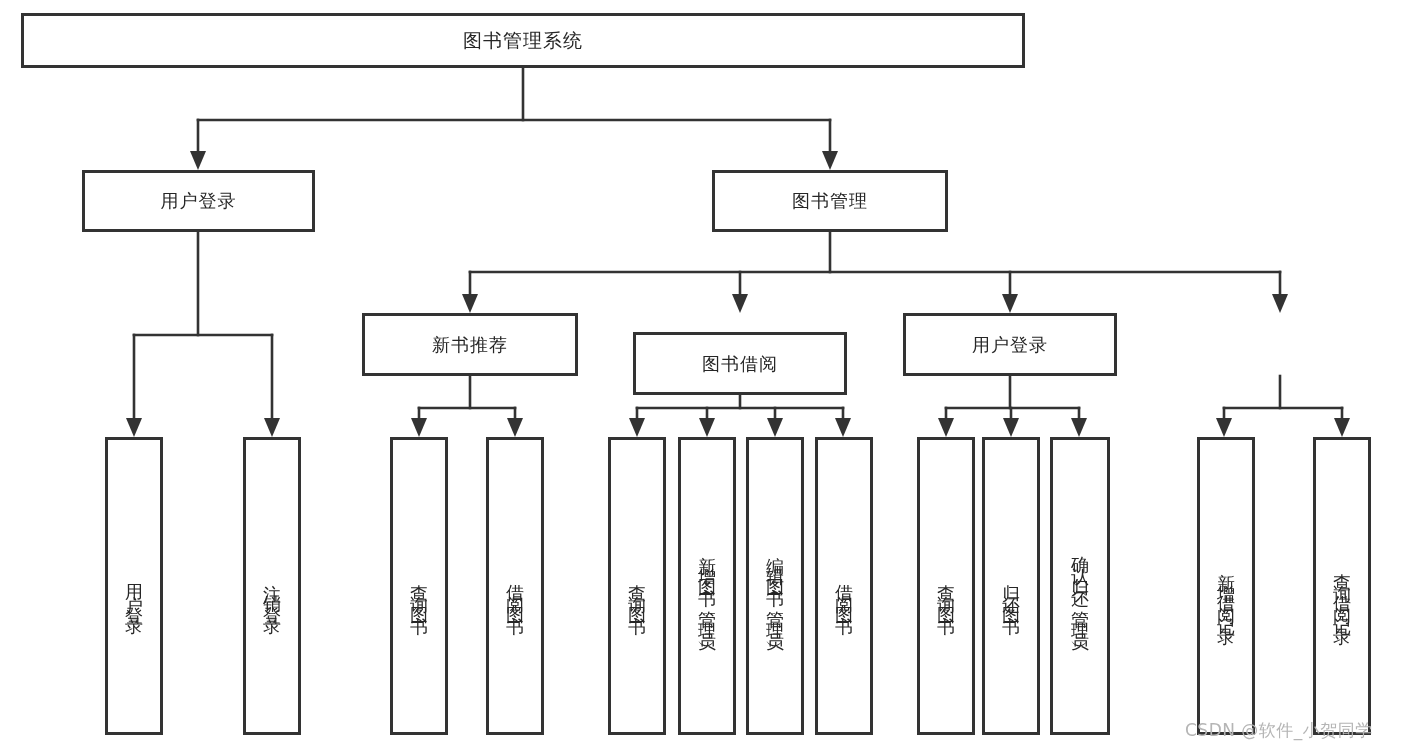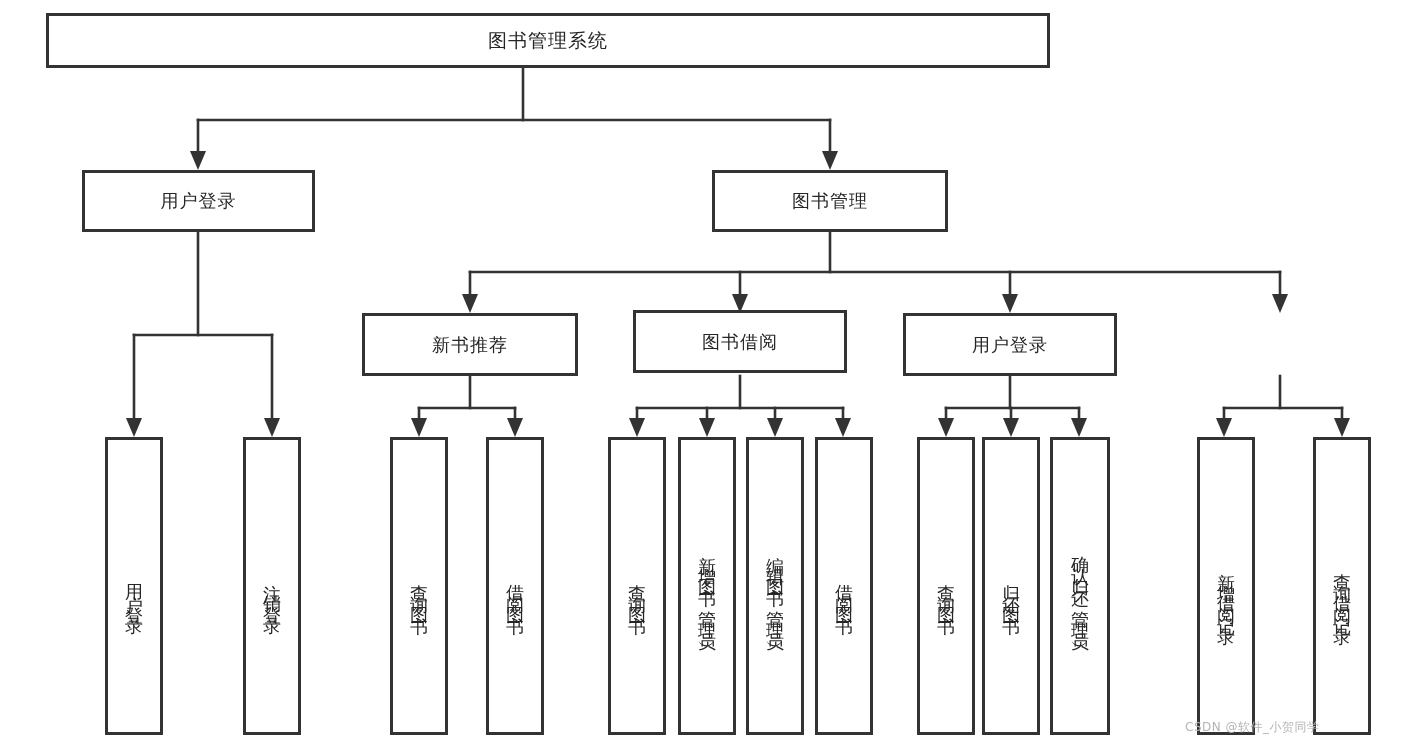--- a/index.html
+++ b/index.html
@@ -28,21 +28,21 @@
   .node{
     position:absolute;
     background:var(--box-bg);
     border:3px solid var(--line);
     display:flex;align-items:center;justify-content:center;
     z-index:2;
     font-size:18px;
     letter-spacing:1px;
     color:var(--text);
   }
-  .node.root{font-size:19px;margin-left:25px;}
+  .node.root{font-size:19px;}
   .leaf{
     position:absolute;
     background:var(--box-bg);
     border:3px solid var(--line);
     display:flex;align-items:center;justify-content:center;
     z-index:2;
     top:437px;height:298px;width:58px;
   }
   .leaf .vtext{
     writing-mode:vertical-rl;
@@ -52,42 +52,42 @@
     color:var(--text);
     line-height:1;
     padding-top:11px; 
     white-space:nowrap;
   }
   
   #box-root          {left:21px;  top:13px;  width:1004px; height:55px;}
   #box-user-login    {left:82px;  top:170px; width:233px;  height:62px;}
   #box-book-mgmt     {left:712px; top:170px; width:236px;  height:62px;}
   #box-new-book      {left:362px; top:313px; width:216px;  height:63px;}
-  #box-book-borrow   {left:633px; top:310px; width:214px;  height:63px;}
+  #box-book-borrow   {left:633px; top:332px; width:214px;  height:63px;}
   #box-current-borrow{left:903px; top:313px; width:214px;  height:63px;}
   #box-borrow-record {left:1172px;top:313px; width:215px;  height:63px;}
   
   #leaf-user-login {left:105px;}
   #leaf-logout     {left:243px;}
   #leaf-nb-query   {left:390px;}
   #leaf-nb-borrow  {left:486px;}
   #leaf-bb-query   {left:608px;}
   #leaf-bb-add     {left:678px;}
   #leaf-bb-edit    {left:746px;}
   #leaf-bb-borrow  {left:815px;}
   #leaf-cb-query   {left:917px;}
   #leaf-cb-return  {left:982px;}
   #leaf-cb-confirm {left:1050px;width:60px;}
   #leaf-br-add     {left:1197px;}
   #leaf-br-query   {left:1313px;}
   .watermark{
     position:absolute;
     left:1185px;top:719px;
     z-index:3;
-    font-size:12px;
+    font-size:17px;
     color:var(--wm);
     white-space:nowrap;
     letter-spacing:0.5px;
   }
 </style>
 </head>
 <body>
 
 <div class="canvas">
 

